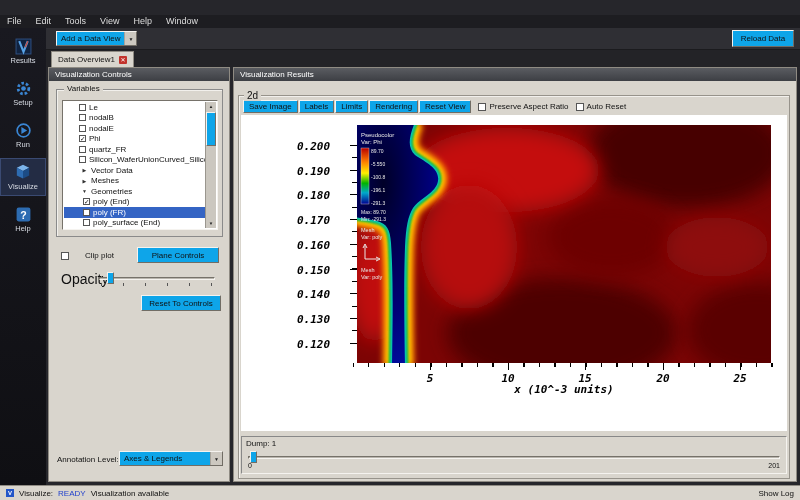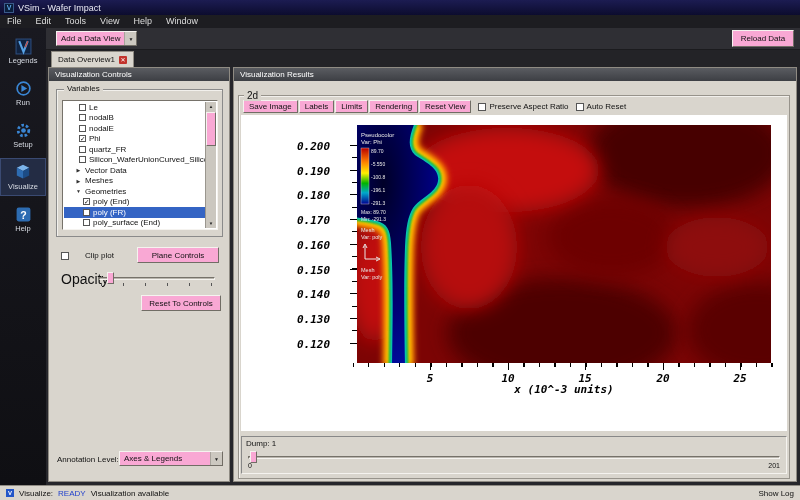--- a/index.html
+++ b/index.html
@@ -11,21 +11,21 @@
 .titlebar{position:absolute;left:0;top:0;width:800px;height:15px;
   background:linear-gradient(#1c1c52,#0c0c2e);display:flex;align-items:center;gap:4px;padding:0 4px}
 .titlebar .logo{width:10px;height:10px;background:#0a1e3c;border:1px solid #3a5a8a;
   display:flex;align-items:center;justify-content:center;font-size:7px;font-weight:bold;color:#5fa7e8}
 .titlebar .ttl{font-size:9px;color:#e9e9f4}
 
 .menubar{position:absolute;left:0;top:15px;width:800px;height:13px;background:#1d1d21;display:flex;align-items:center}
 .menubar .mi{font-size:9px;color:#dddddd;padding:0 7px;line-height:13px;cursor:default}
 
 .toolbar{position:absolute;left:46px;top:28px;right:0;height:22px;background:#2f2f34;border-bottom:1px solid #1b1b1e}
-.raised{background:#f9a8d4;border:1px solid;border-color:#f5f3ef #716d65 #716d65 #f5f3ef;color:#111}
+.raised{background:#0ea5e9;border:1px solid;border-color:#f5f3ef #716d65 #716d65 #f5f3ef;color:#111}
 .combo{display:flex;align-items:stretch;font-size:8px}
 .combo .val{padding:2px 4px;white-space:nowrap}
 .combo .arr{width:12px;border-left:1px solid #a7a39b;display:flex;align-items:center;justify-content:center;
   font-size:5px;color:#222;background:#ccc8c0}
 .btn{font-size:8px;display:flex;align-items:center;justify-content:center;white-space:nowrap;cursor:default}
 
 .sidebar{position:absolute;left:0;top:28px;width:46px;height:457px;background:linear-gradient(#191920,#0f0f13)}
 .sbitem{height:38px;margin-top:4px;display:flex;flex-direction:column;align-items:center;justify-content:center;gap:1px}
 .sbitem .lbl{font-size:7.5px;color:#d6dae2}
 .sbitem.active{background:#232c44;border:1px solid #3a4a72}
@@ -38,21 +38,21 @@
 .panel{position:absolute;top:67px;height:415px;background:#d9d5cd;border:1px solid #8f8b83}
 .phead{position:absolute;left:0;top:0;right:0;height:13px;background:linear-gradient(#5a5c61,#3d3f44);
   color:#fff;font-size:8px;line-height:13px;padding:0 6px;white-space:nowrap;overflow:hidden}
 .pbody{position:absolute;left:0;top:13px;right:0;bottom:0;background:#d9d5cd}
 
 .group{position:absolute;border:1px solid #8a8a8a;box-shadow:1px 1px 0 #f2f0ec inset}
 .grouplbl{position:absolute;top:-6px;left:7px;background:#d9d5cd;padding:0 3px;font-size:8px}
 .listbox{position:absolute;background:#fff;border:1px solid;border-color:#76726a #f5f3ef #f5f3ef #76726a}
 .tree{position:absolute;left:1px;top:1px;right:12px;bottom:1px;overflow:hidden}
 .trow{height:10.5px;display:flex;align-items:center;gap:3px;padding-left:15px;font-size:8px;white-space:nowrap;overflow:hidden}
-.trow.section{padding-left:11px}
+.trow.section{padding-left:17px}
 .trow.lvl3{padding-left:19px}
 .trow.sel{background:#3464c4;color:#fff}
 .cb{width:7px;height:7px;border:1px solid #555;background:#fff;font-size:6.5px;line-height:6px;text-align:center;color:#000;flex:none}
 .treearr{font-size:5px;color:#333;width:7px;flex:none;text-align:center}
 .vscroll{position:absolute;top:1px;right:1px;bottom:1px;width:11px;background:#cbc7bf;border-left:1px solid #9a968e}
 .varr{position:absolute;left:0;width:10px;height:9px;font-size:4.5px;text-align:center;line-height:9px;color:#222}
 .vthumb{position:absolute;left:0;top:10px;width:10px;height:34px}
 .slider-groove{position:absolute;height:3px;border:1px solid;border-color:#76726a #f5f3ef #f5f3ef #76726a;background:#b9b5ad}
 .slider-ticks{position:absolute;height:3px;background:repeating-linear-gradient(to right,#555 0 1px,transparent 1px 22px)}
 .slider-handle{position:absolute;width:7px;height:12px}
@@ -81,24 +81,20 @@
   display:flex;align-items:center;gap:5px;padding:0 6px;font-size:8px}
 .sicon{width:8px;height:8px;background:#2356c8;color:#fff;font-size:6px;line-height:8px;text-align:center;font-weight:bold}
 .ready{color:#2140cc;font-weight:normal}
 .spacer{flex:1}
 </style>
 </head>
 <body>
 
 <div class="screen">
 
-  <div class="titlebar">
-    <div class="logo">V</div>
-    <div class="ttl">VSim - Wafer Impact</div>
-  </div>
 
   <div class="menubar">
     <div class="mi">File</div>
     <div class="mi">Edit</div>
     <div class="mi">Tools</div>
     <div class="mi">View</div>
     <div class="mi">Help</div>
     <div class="mi">Window</div>
   </div>
 
@@ -112,35 +108,35 @@
     </div>
   </div>
 
   <div class="sidebar">
     <div class="sbitem">
       <svg width="17" height="17" viewBox="0 0 16 16">
         <rect x="1" y="1" width="14" height="14" fill="#102341" stroke="#2d4d7d" stroke-width="1"></rect>
         <path d="M4 3 L8 13 L12 3" fill="none" stroke="#57a2e6" stroke-width="2"></path>
         <path d="M9.6 8.6 L12 3" fill="none" stroke="#c84a3a" stroke-width="1.2"></path>
       </svg>
-      <span class="lbl">Legends</span>
+      <span class="lbl">Results</span>
+    </div>
+    <div class="sbitem">
+      <svg width="17" height="17" viewBox="0 0 16 16">
+        <circle cx="8" cy="8" r="5" fill="none" stroke="#3a86d4" stroke-width="2.6" stroke-dasharray="2.4 1.8"></circle>
+        <circle cx="8" cy="8" r="2.2" fill="#3a86d4"></circle>
+      </svg>
+      <span class="lbl">Setup</span>
     </div>
     <div class="sbitem">
       <svg width="17" height="17" viewBox="0 0 16 16">
         <circle cx="8" cy="8" r="6" fill="none" stroke="#3a86d4" stroke-width="1.6"></circle>
         <path d="M6 4.6 L11.4 8 L6 11.4 Z" fill="#3a86d4"></path>
       </svg>
       <span class="lbl">Run</span>
-    </div>
-    <div class="sbitem">
-      <svg width="17" height="17" viewBox="0 0 16 16">
-        <circle cx="8" cy="8" r="5" fill="none" stroke="#3a86d4" stroke-width="2.6" stroke-dasharray="2.4 1.8"></circle>
-        <circle cx="8" cy="8" r="2.2" fill="#3a86d4"></circle>
-      </svg>
-      <span class="lbl">Setup</span>
     </div>
     <div class="sbitem active">
       <svg width="18" height="18" viewBox="0 0 16 16">
         <polygon points="8,1.5 13.5,4.2 8,7 2.5,4.2" fill="#7cb4ea"></polygon>
         <polygon points="2.5,4.2 8,7 8,13.8 2.5,11" fill="#2d6cb2"></polygon>
         <polygon points="13.5,4.2 8,7 8,13.8 13.5,11" fill="#1c4c86"></polygon>
       </svg>
       <span class="lbl">Visualize</span>
     </div>
     <div class="sbitem">

